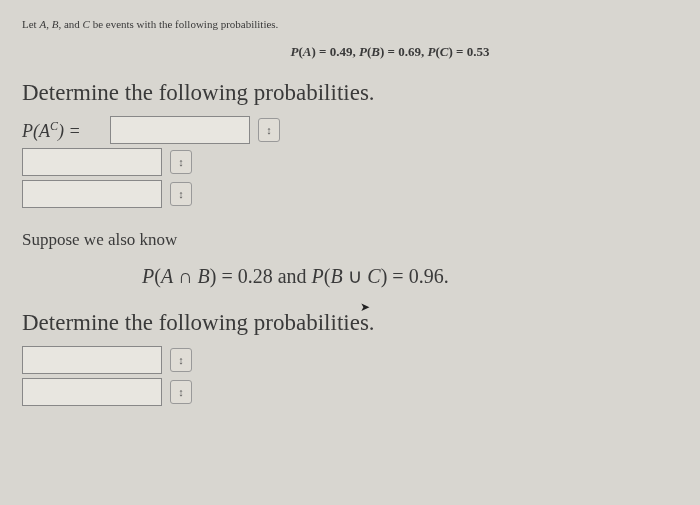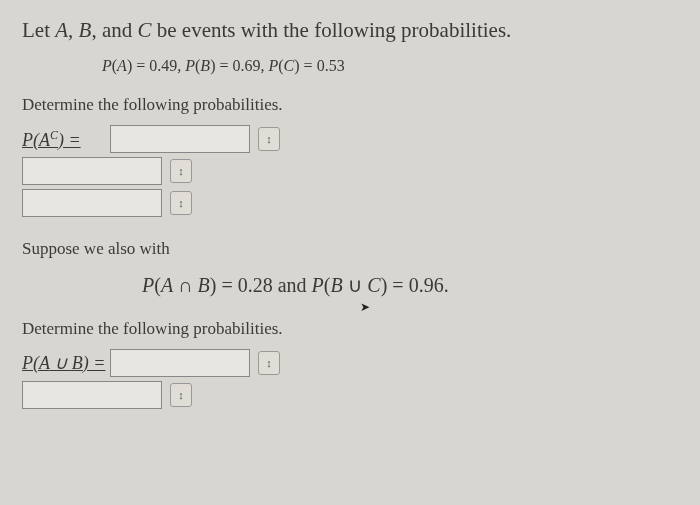--- a/index.html
+++ b/index.html
@@ -13,43 +13,43 @@
       background: #d8d6d0;
       font-family: Georgia, 'Times New Roman', serif;
       color: #3a3a3a;
       padding: 18px 22px;
       font-size: 16px;
       position: relative;
       overflow: hidden;
     }
     .intro {
       margin-bottom: 14px;
-      font-size: 21px;
+      font-size: 11px;
     }
     .given-probs {
-      text-align: left;
+      text-align: center;
       margin-bottom: 20px;
-      font-size: 16px;
+      font-size: 13px;
       padding-left: 80px;
+      font-weight: bold;
     }
     .section-label {
       margin-bottom: 10px;
-      font-size: 17px;
+      font-size: 23px;
     }
     .prob-row {
       display: flex;
       align-items: center;
       margin: 4px 0;
     }
     .prob-label {
       font-family: 'Times New Roman', serif;
       font-style: italic;
       font-size: 18px;
       min-width: 88px;
-      text-decoration: underline;
     }
     .prob-label .sup {
       font-style: italic;
       font-size: 12px;
       vertical-align: super;
     }
     .prob-input {
       width: 140px;
       height: 28px;
       border: 1px solid #888;
@@ -113,32 +113,31 @@
 <div class="prob-row">
   <input class="prob-input" type="text" style="">
   <div class="incr-btn">↕</div>
 </div>
 
 <div class="prob-row">
   <input class="prob-input" type="text" style="">
   <div class="incr-btn">↕</div>
 </div>
 
-<div class="suppose">Suppose we also with</div>
+<div class="suppose">Suppose we also know</div>
 
 <div class="cursor">➤</div>
 
 <div class="additional-probs">
   <span class="math-i">P</span>(<span class="math-i">A</span> ∩ <span class="math-i">B</span>) = 0.28 and <span class="math-i">P</span>(<span class="math-i">B</span> ∪ <span class="math-i">C</span>) = 0.96.
 </div>
 
 <div class="section-label">Determine the following probabilities.</div>
 
 <div class="prob-row">
-  <span class="prob-label"><span class="math-i">P</span>(<span class="math-i">A</span> ∪ <span class="math-i">B</span>) =</span>
   <input class="prob-input" type="text" style="">
   <div class="incr-btn">↕</div>
 </div>
 
 <div class="prob-row">
   <input class="prob-input" type="text" style="">
   <div class="incr-btn">↕</div>
 </div>
 
 </body></html>

